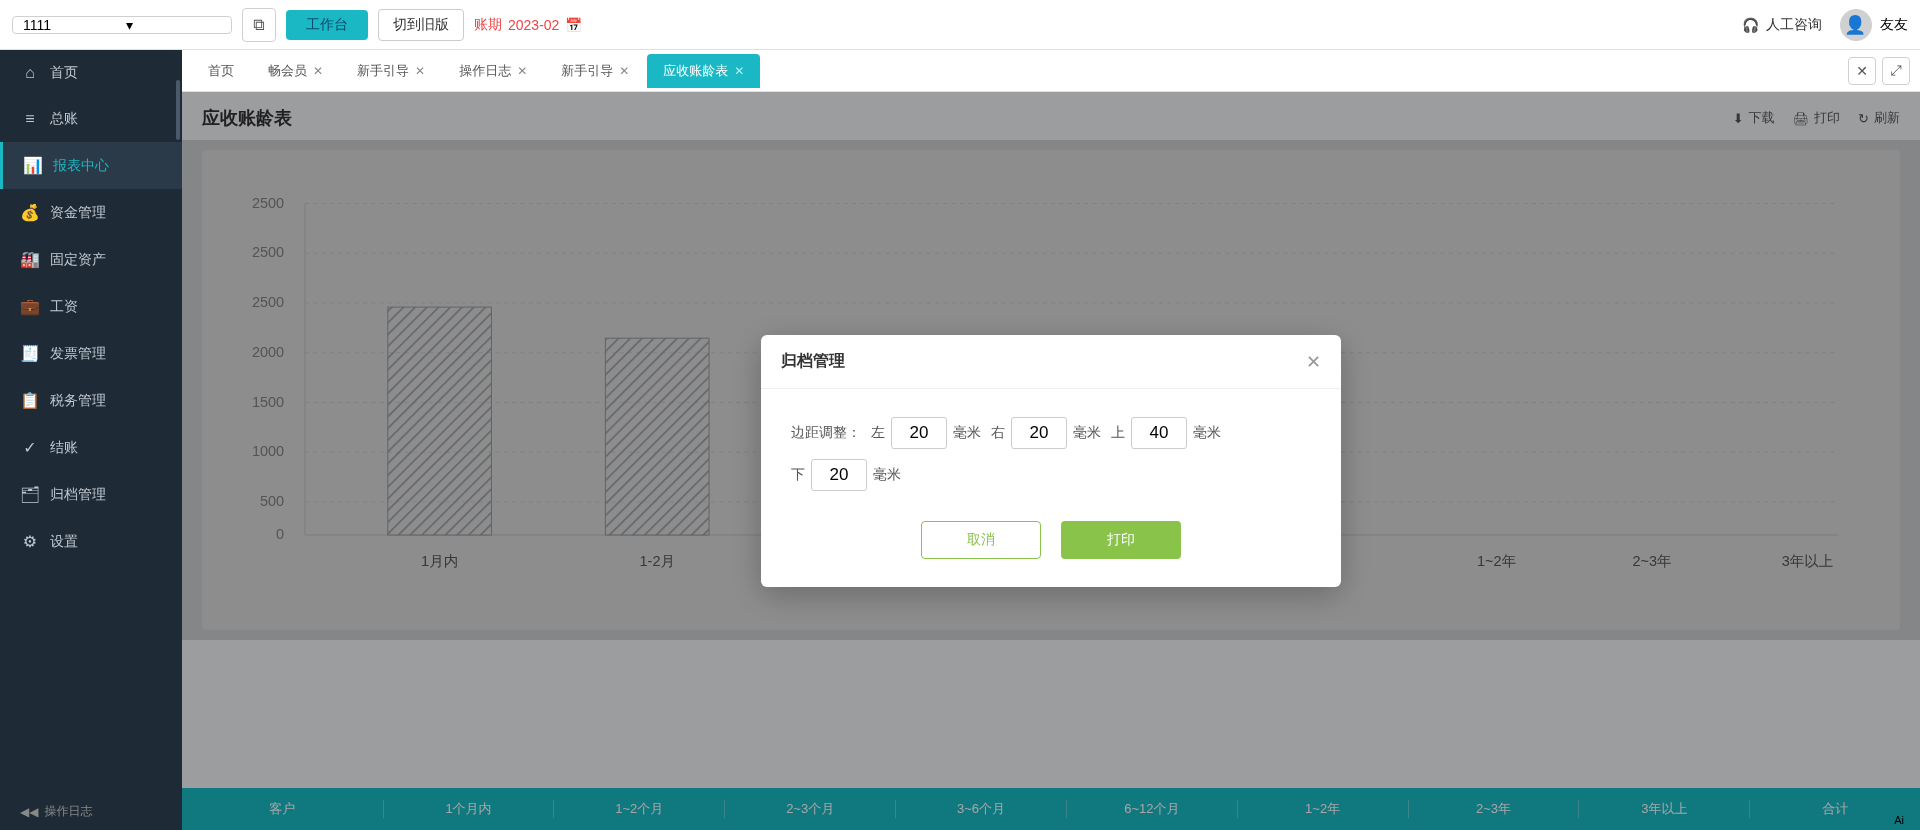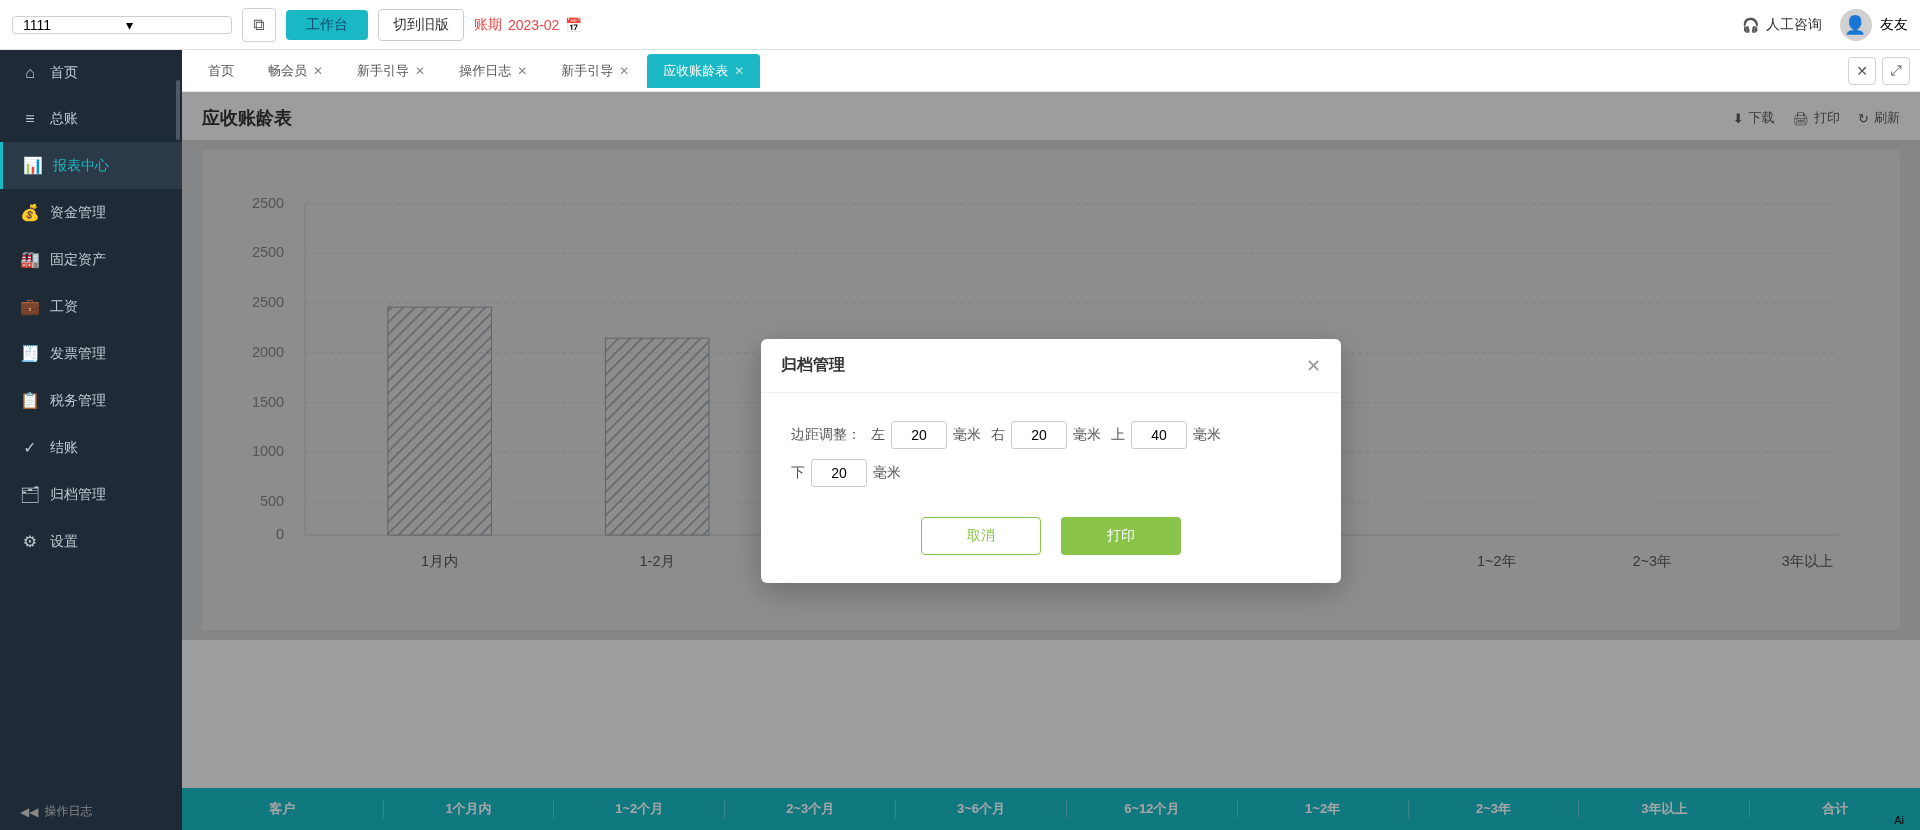--- a/index.html
+++ b/index.html
@@ -293,21 +293,21 @@
       height: 42px;
       background: #1ab8c4;
       display: flex;
       align-items: center;
     }
     .bottom-table-header .col {
       flex: 1;
       text-align: center;
       color: #fff;
       font-size: 13px;
-      font-weight: bold;
+      font-weight: normal;
       border-right: 1px solid rgba(255,255,255,0.3);
       padding: 0 8px;
     }
     .bottom-table-header .col:first-child { flex: 1.2; }
     .bottom-table-header .col:last-child { border-right: none; }
 
     
     .overlay {
       position: absolute;
       top: 0; left: 0; right: 0; bottom: 0;
@@ -359,21 +359,21 @@
       display: flex;
       align-items: center;
       gap: 6px;
     }
     .margin-group label { color: #555; font-size: 14px; }
     .margin-input {
       width: 56px;
       border: 1px solid #ccc;
       border-radius: 3px;
       padding: 5px 8px;
-      font-size: 14px;
+      font-size: 17px;
       text-align: center;
       outline: none;
     }
     .margin-unit { color: #555; font-size: 14px; }
     .dialog-footer {
       display: flex;
       justify-content: center;
       gap: 20px;
       padding: 6px 30px 28px;
     }

